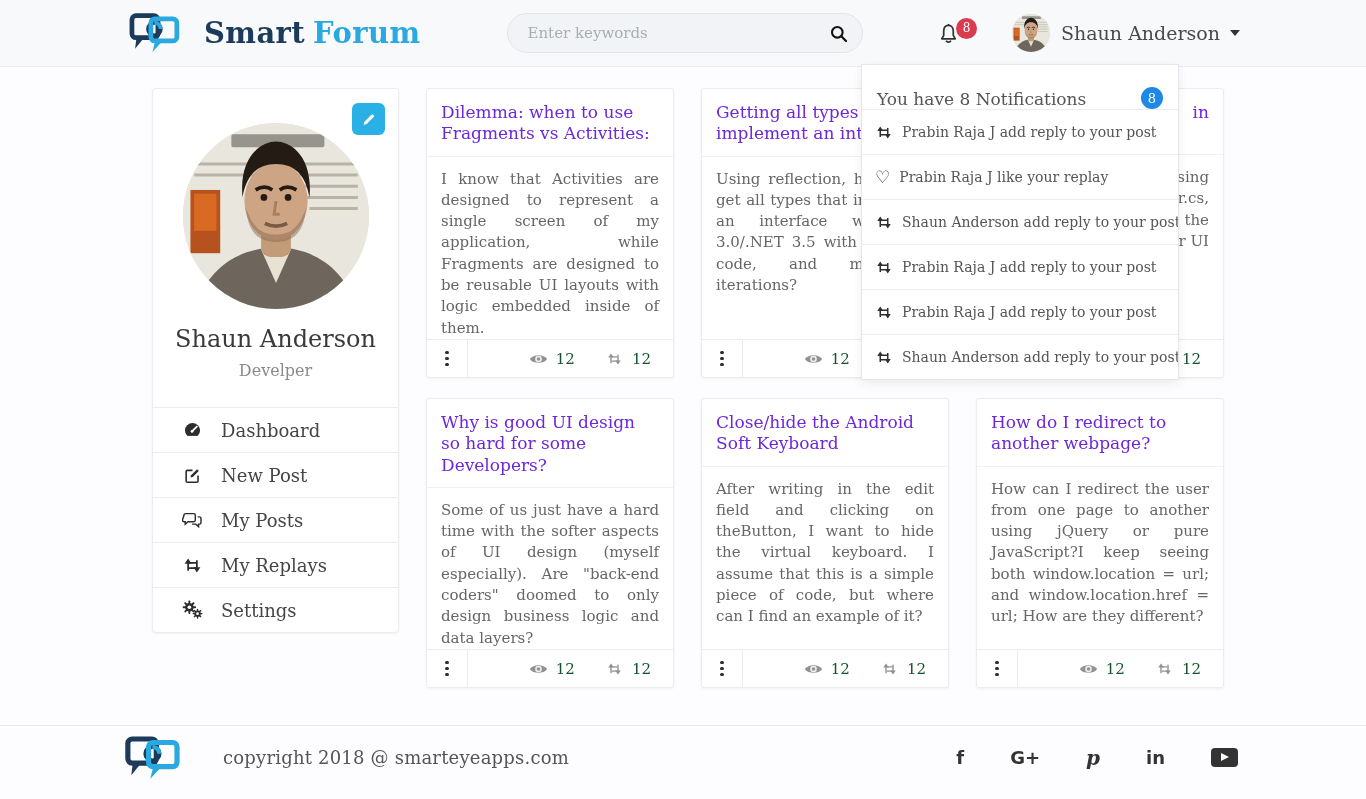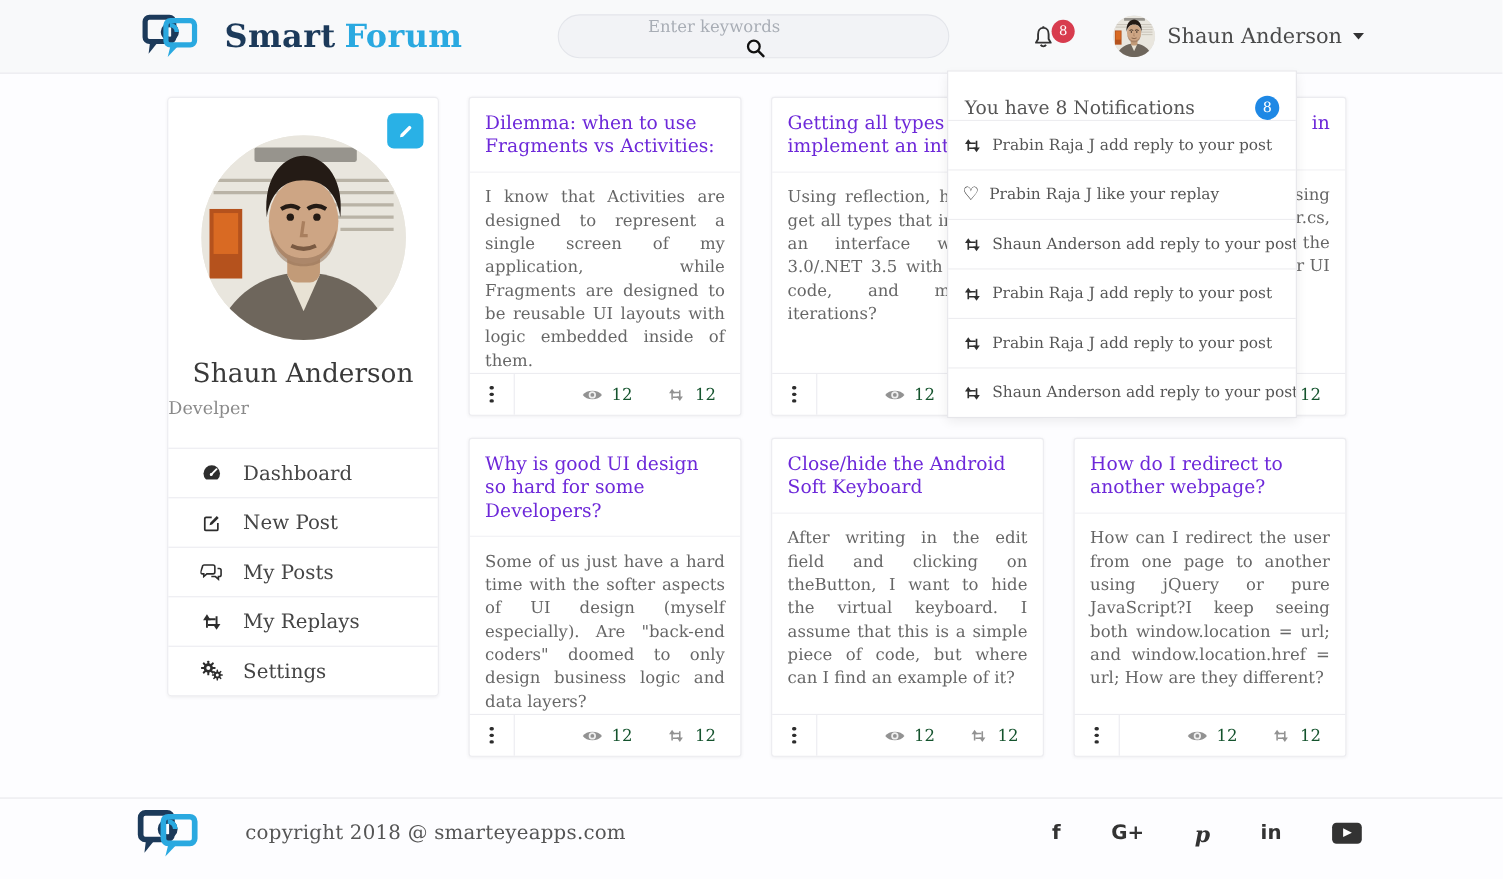--- a/index.html
+++ b/index.html
@@ -19,21 +19,21 @@
   }
   .brand { display:flex; align-items:center; cursor:pointer; }
   .brand-mark { width:52px; height:46px; }
   .brand-text { font-size:29px; font-weight:700; letter-spacing:.4px; margin-left:6px; white-space:nowrap; }
   .brand-primary { color:#1c3a5a;margin-left:18px; }
   .brand-secondary { color:#2aa9e0; margin-left:8px; }
 
   .search {
     margin-left:86px; width:356px; height:40px; background:#f2f3f6;
     border:1px solid #e3e5ea; border-radius:20px;
-    display:flex; align-items:center; padding:0 14px 0 18px;flex-direction:column;
+    display:flex; align-items:center; padding:0 14px 0 18px;
   }
   .search input {
     flex:1; border:none; background:transparent; outline:none;
     font:15px "DejaVu Serif", serif; color:#444;
   }
   .search input::placeholder { color:#a8adb5; }
   .search-btn { background:none; border:none; padding:0; cursor:pointer; display:flex; color:#111; }
   .search-btn svg { width:19px; height:19px; }
 
   .header-right { margin-left:auto; display:flex; align-items:center; }
@@ -77,21 +77,21 @@
   }
   .edit-btn {
     position:absolute; top:14px; right:13px; width:33px; height:32px;
     background:#29b1e6; border:none; border-radius:6px; cursor:pointer;
     display:flex; align-items:center; justify-content:center; color:#fff;
   }
   .edit-btn svg { width:16px; height:16px; }
   .avatar-lg { width:186px; height:186px; border-radius:50%; overflow:hidden; margin:34px auto 16px; background:#e9e6de; }
   .avatar-lg svg { width:100%; height:100%; display:block; }
   .profile-name { text-align:center; font-size:24px; color:#3a3a3a; }
-  .profile-role { font-size:16px; color:#8a8a8a; margin:8px 0 27px; }
+  .profile-role { text-align:center; font-size:16px; color:#8a8a8a; margin:8px 0 27px; }
   .menu-item {
     height:45px; border-top:1px solid #ececf0; display:flex; align-items:center;
     padding-left:29px; gap:16px; font-size:18px; color:#454545; cursor:pointer;
   }
   .menu-icon { width:23px; color:#2d2d2d; display:flex; }
   .menu-icon svg { width:21px; height:19px; }
   .gear-glyph svg { width:22px; height:20px; }
 
   
   .posts-grid { display:grid; grid-template-columns:repeat(3,248px); gap:20px 27px; }

